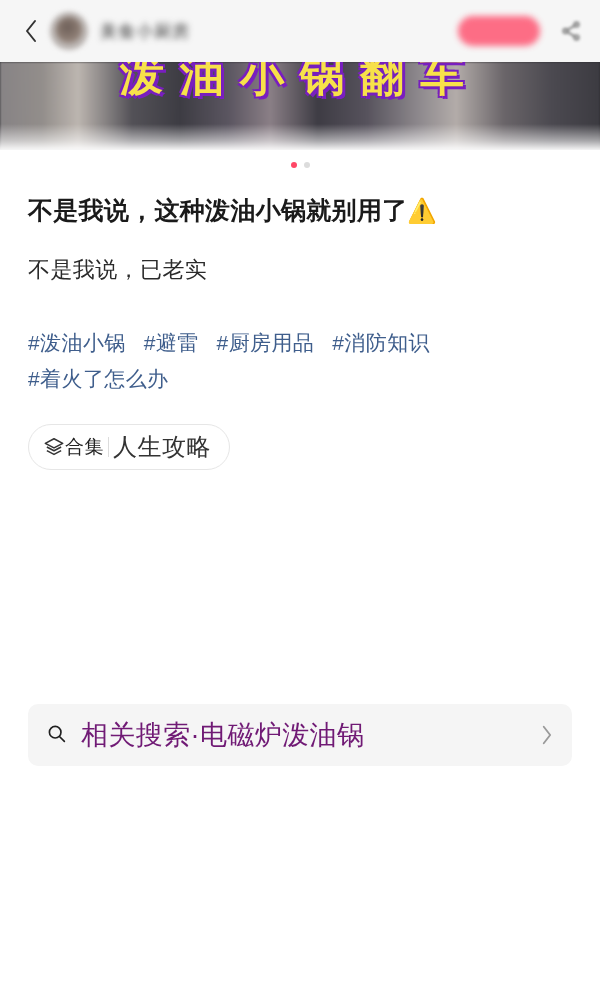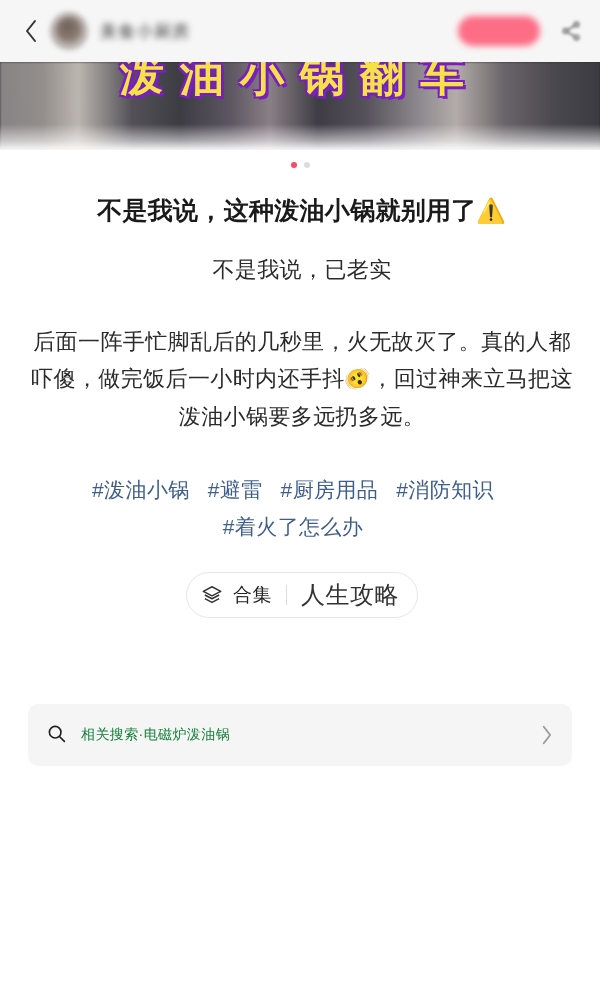--- a/index.html
+++ b/index.html
@@ -147,21 +147,20 @@
     border-radius: 50%;
     background: #dcdcdc;
   }
   .dot.active { background: #ff4766; }
 
   
   .content {
     padding: 8px 24px 0 28px;
     flex: 1 1 auto;
     overflow: hidden;
-    text-align: center;
   }
   .post-title {
     font-size: 25px;
     font-weight: bold;
     color: #1a1a1a;
     line-height: 1.45;
     letter-spacing: 0.3px;
     margin: 4px 0 22px 0;
   }
   .post-title .warn { font-size: 24px; }
@@ -193,21 +192,20 @@
   
   .collection {
     margin-top: 26px;
     display: inline-flex;
     align-items: center;
     height: 46px;
     padding: 0 18px 0 14px;
     border: 1px solid #e6e6e6;
     border-radius: 23px;
     background: #fff;
-    gap: 10px;
   }
   .collection .layers-icon { display: flex; align-items: center; }
   .collection-label {
     font-size: 19px;
     color: #222;
     letter-spacing: 0.5px;
   }
   .vdiv {
     width: 1px; height: 20px;
     background: #dcdcdc;
@@ -224,22 +222,22 @@
     margin: 22px 28px 0 28px;
     height: 62px;
     background: #f5f5f5;
     border-radius: 10px;
     display: flex;
     align-items: center;
     padding: 0 18px;
     gap: 14px;
   }
   .related-text {
-    font-size: 14px;
-    color: #15803d;
+    font-size: 27px;
+    color: #701a75;
     letter-spacing: 0.4px;
     flex: 1 1 auto;
     white-space: nowrap;
     overflow: hidden;
   }
   .chev { flex: 0 0 16px; display: flex; align-items: center; justify-content: center; }
   .bottom-pad { height: 14px; }
 </style>
 </head>
 <body>
@@ -279,21 +277,20 @@
   </div>
 
   <div class="content">
     <div class="post-title">
       <span>不是我说，这种泼油小锅就别用了</span><span class="warn emoji-inline">⚠️</span>
     </div>
 
     <p class="para">不是我说，已老实</p>
 
 
-    <p class="para gap"><span>后面一阵手忙脚乱后的几秒里，火无故灭了。真的人都吓傻，做完饭后一小时内还手抖</span><span class="emoji-inline">🫨</span><span>，回过神来立马把这泼油小锅要多远扔多远。</span></p>
 
     <div class="tags">
       <span class="tag">#泼油小锅</span><span class="tag">#避雷</span><span class="tag">#厨房用品</span><span class="tag">#消防知识</span><span class="tag">#着火了怎么办</span>
     </div>
 
     <div class="collection">
       <span class="layers-icon">
         <svg width="22" height="22" viewBox="0 0 24 24" aria-hidden="true">
           <path d="M12 3 L21.5 8 L12 13 L2.5 8 Z" fill="none" stroke="#333" stroke-width="1.6" stroke-linejoin="round"></path>
           <path d="M4.2 12 L12 16.1 L19.8 12" fill="none" stroke="#333" stroke-width="1.6" stroke-linejoin="round"></path>

